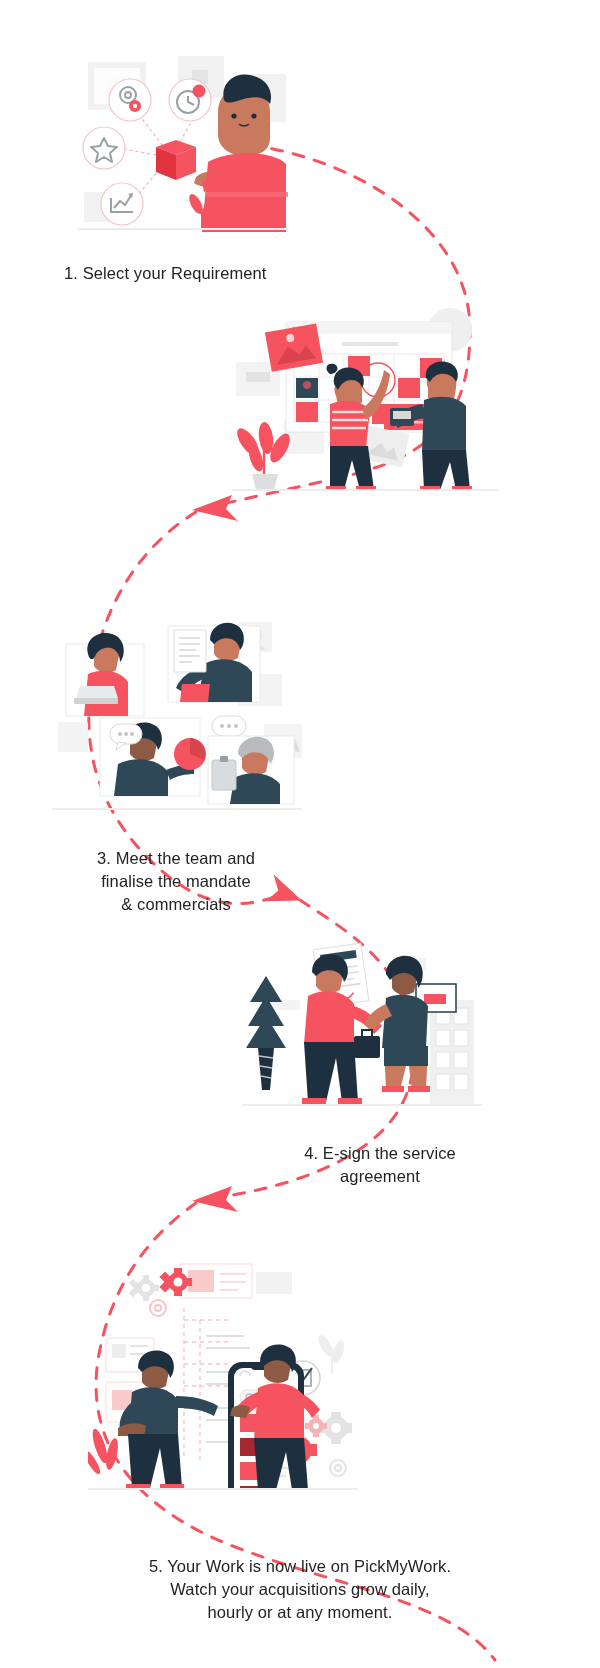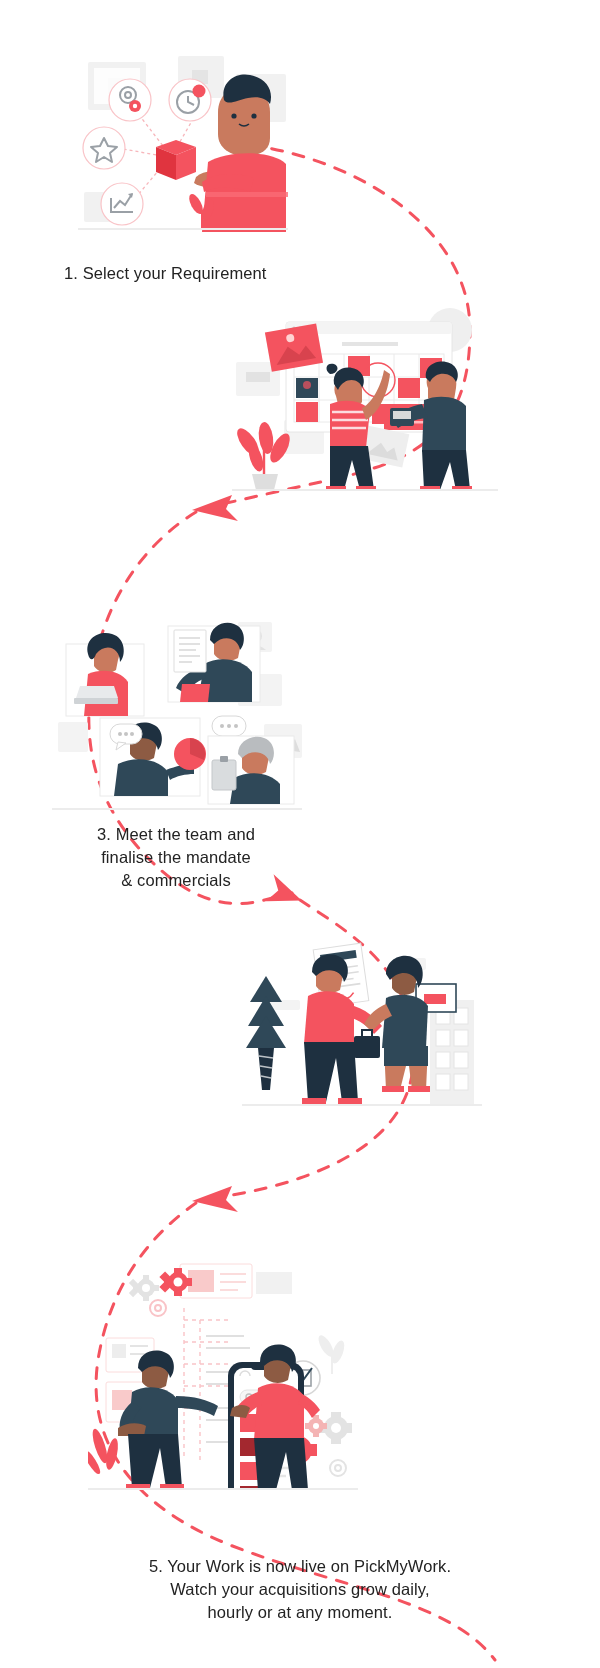--- a/index.html
+++ b/index.html
@@ -286,21 +286,21 @@
       <g>
         <path d="M190,146 C186,136 194,128 204,128 C216,128 220,138 216,150 L214,160 C204,166 194,162 190,156 Z" fill="#c97a5e"></path>
         <path d="M186,142 C186,128 202,122 212,126 C224,130 224,146 218,152 C216,140 200,136 190,146 Z" fill="#b9bcbf"></path>
         <path d="M182,166 C196,158 218,160 228,172 L228,192 L178,192 Z" fill="#2f4858"></path>
         <rect x="160" y="148" width="24" height="30" rx="2" fill="#d9dcde" stroke="#c4c7ca"></rect>
         <rect x="168" y="144" width="8" height="6" rx="1" fill="#9aa0a6"></rect>
       </g>
       <rect x="0" y="196" width="250" height="2" fill="#ececec"></rect>
     </svg>
   </div>
-  <div class="caption cap-center" style="left:56px;top:823px;width:240px;">3. Meet the team and
+  <div class="caption cap-center" style="left:56px;top:847px;width:240px;">3. Meet the team and
 finalise the mandate
 &amp; commercials</div>
 
   <div class="illo" style="left:242px;top:940px;">
     <svg width="240" height="175" viewBox="0 0 240 175">
       <g fill="#f3f3f3">
         <rect x="24" y="60" width="34" height="10" rx="2"></rect>
         <rect x="152" y="18" width="32" height="12" rx="2"></rect>
       </g>
 
@@ -361,20 +361,22 @@
         <path d="M140,146 L162,146 L162,152 L140,152 Z" fill="#f4535f"></path>
 
         <g>
           <rect x="112" y="96" width="26" height="22" rx="2" fill="#1e3040"></rect>
           <path d="M120,96 L120,90 L130,90 L130,96" stroke="#1e3040" stroke-width="2" fill="none"></path>
         </g>
       </g>
       <rect x="0" y="164" width="240" height="2" fill="#ececec"></rect>
     </svg>
   </div>
+  <div class="caption cap-center" style="left:260px;top:1142px;width:240px;">4. E-sign the service
+agreement</div>
 
   <div class="illo" style="left:88px;top:1250px;">
     <svg width="270" height="240" viewBox="0 0 270 240">
 
       <g fill="#ffffff" stroke="#fbdcdc">
         <rect x="92" y="14" width="72" height="34" rx="2"></rect>
         <rect x="18" y="88" width="48" height="34" rx="2"></rect>
         <rect x="18" y="132" width="58" height="40" rx="2"></rect>
       </g>
       <rect x="100" y="20" width="26" height="22" fill="#f9caca"></rect>

